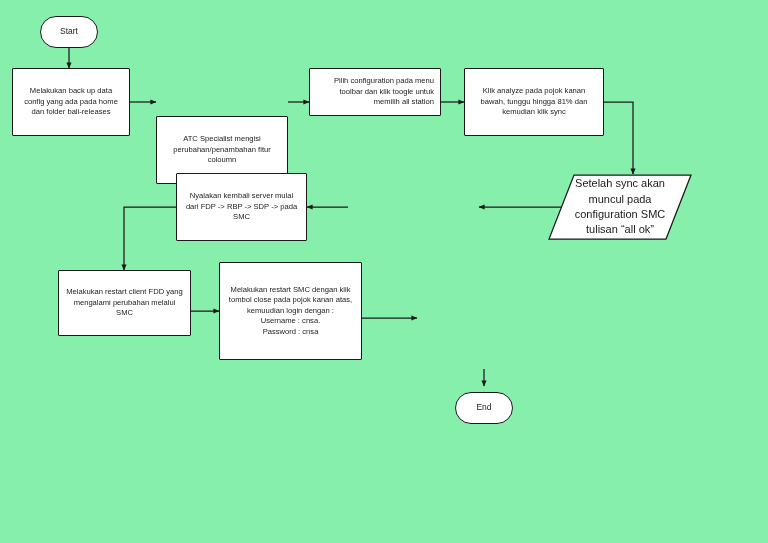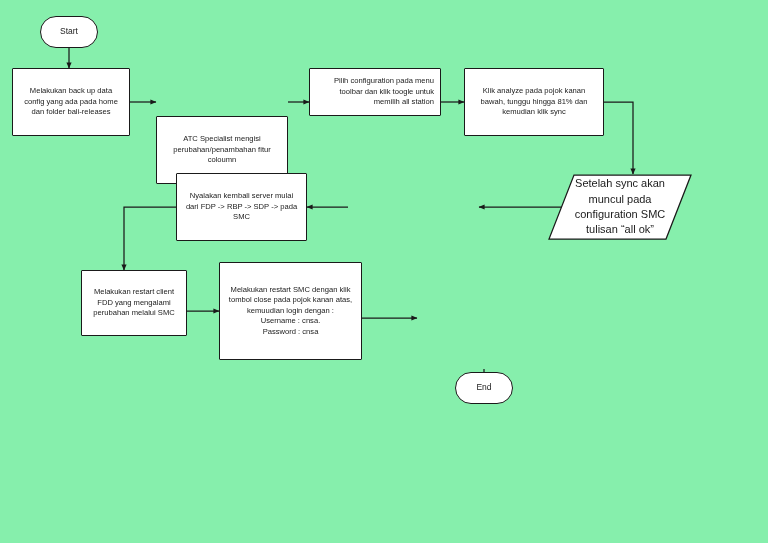--- a/index.html
+++ b/index.html
@@ -146,28 +146,28 @@
       <polygon points="26,1 143,1 118,65 1,65" fill="#ffffff" stroke="#1a1a1a" stroke-width="1.25"></polygon>
     </svg>
     <span class="txt">Setelah sync  akan muncul pada configuration SMC tulisan “all ok”</span>
   </div>
 
 
   <div class="node process" style="left:176px; top:173px; width:131px; height:68px;">
     <span class="txt">Nyalakan kembali server mulai dari FDP -&gt; RBP -&gt; SDP -&gt; pada SMC</span>
   </div>
 
-  <div class="node process" style="left:58px; top:270px; width:106px; height:66px;margin-left:23px;">
+  <div class="node process" style="left:58px; top:270px; width:133px; height:66px;">
     <span class="txt">Melakukan restart client FDD yang mengalami perubahan melalui SMC</span>
   </div>
 
   <div class="node process" style="left:219px; top:262px; width:143px; height:98px;">
     <span class="txt">Melakukan restart SMC dengan klik tombol close pada pojok kanan atas, kemuudian login dengan :
 Username : cnsa.
 Password : cnsa</span>
   </div>
 
 
-  <div class="node terminal" style="left:455px; top:372px; width:58px; height:32px;">
+  <div class="node terminal" style="left:455px; top:392px; width:58px; height:32px;">
     <span class="txt">End</span>
   </div>
 
 </div>
 
 </body></html>

